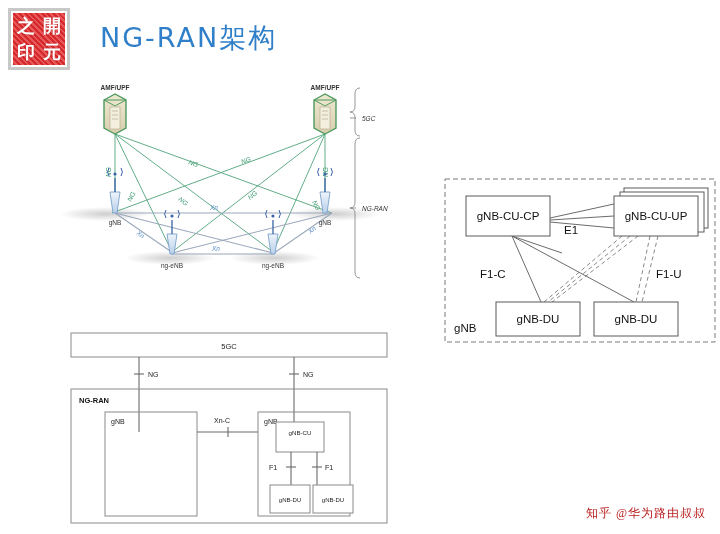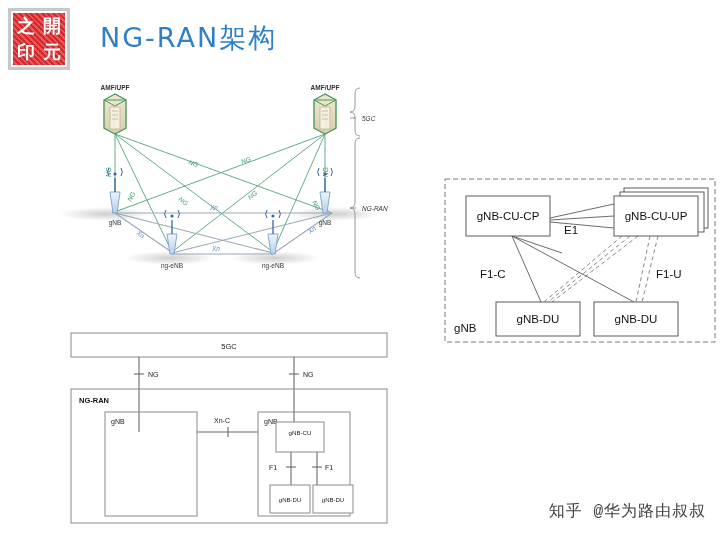--- a/index.html
+++ b/index.html
@@ -16,22 +16,22 @@
       color:#ffffff;font-size:18px;font-weight:bold;line-height:1;
       font-family:"DejaVu Sans",sans-serif;text-shadow:0 0 1px #b01c1e;}
   #title{position:absolute;left:100px;top:20px;font-size:27px;color:#2f7fc9;
          letter-spacing:2px;font-family:"DejaVu Sans",sans-serif;font-weight:400;}
 
   
   .svgwrap{position:absolute;}
   .lbl{font-family:"Liberation Sans","DejaVu Sans",sans-serif;}
 
   
-  #watermark{position:absolute;right:14px;bottom:12px;font-size:16px;
-      color:#404040;font-family:Liberation Mono, monospace;white-space:nowrap;
+  #watermark{position:absolute;right:14px;bottom:12px;font-size:12px;
+      color:#b91c1c;font-family:Liberation Serif, serif;white-space:nowrap;
       letter-spacing:1px;}
 </style>
 </head>
 <body>
 
 <div id="seal">
   <div class="seal-inner">
     <div class="sch">之</div>
     <div class="sch">開</div>
     <div class="sch">印</div>

